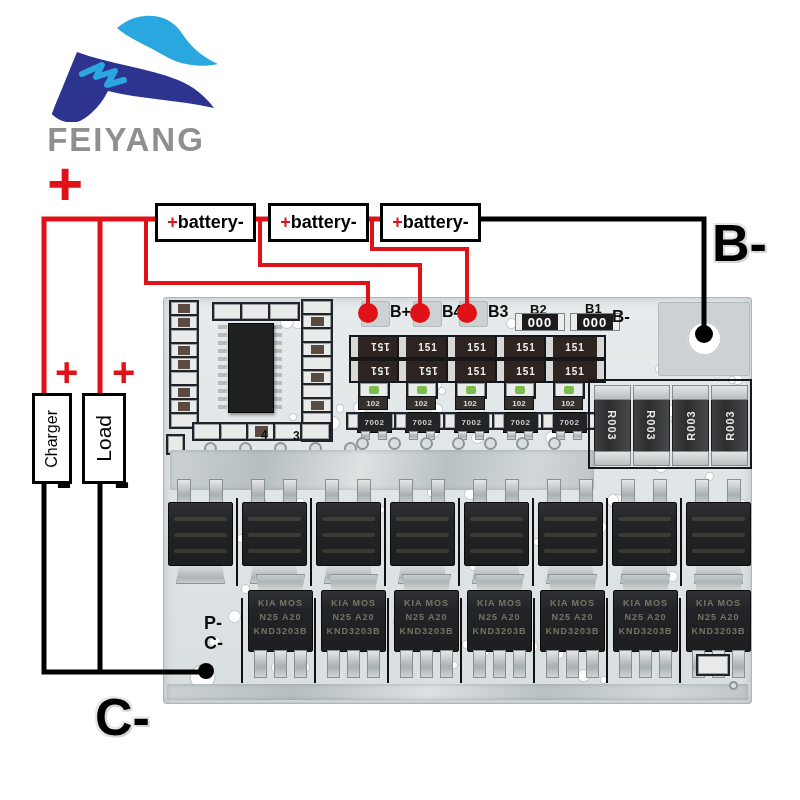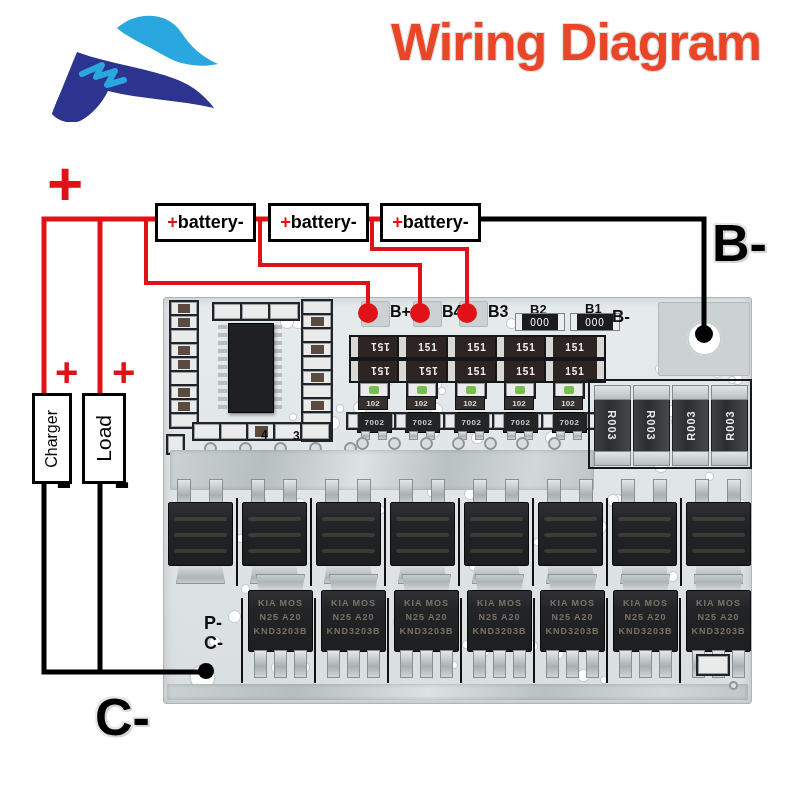--- a/index.html
+++ b/index.html
@@ -35,21 +35,21 @@
   .smd .core{position:absolute;left:25%;top:10%;width:50%;height:80%;background:#5a4a40;}
   .ic{background:#1f2022;border:1px solid #000;box-shadow:1px 2px 3px rgba(0,0,0,.4);}
   .pins{background:repeating-linear-gradient(180deg,#b8bcbd 0 4px,rgba(0,0,0,0) 4px 8px);}
   .pad{background:#ccd2d3;border:1px solid #b4babb;border-radius:2px;}
   .silk{color:#0d0d0d;font-weight:bold;}
   .r151{background:#2e2522;border-left:7px solid #d8d8d6;border-right:7px solid #d8d8d6;
         box-shadow:0 0 0 2px #15161a;color:#efefef;display:flex;align-items:center;justify-content:center;
         font-size:10px;font-weight:bold;letter-spacing:1px;}
   .r000{background:#1c1c1e;border-left:6px solid #eceeee;border-right:6px solid #eceeee;
         box-shadow:0 0 0 1px #7d8384;color:#fff;display:flex;align-items:center;justify-content:center;
-        font-size:10px;font-weight:normal;letter-spacing:1px;}
+        font-size:13px;font-weight:bold;letter-spacing:1px;}
   .led{background:#e9eceb;border:1px solid #8f9596;box-shadow:0 0 0 2px #1a1d22;}
   .led .g{position:absolute;left:30%;top:20%;width:40%;height:60%;background:#79bd4d;border-radius:2px;}
   .r102{background:#35302d;box-shadow:0 0 0 1px #0f1115;color:#ddd;display:flex;align-items:center;
         justify-content:center;font-size:8px;font-weight:bold;}
   .sot{background:#232426;border:1px solid #000;color:#cfcfcf;display:flex;align-items:center;
        justify-content:center;font-size:8px;font-weight:bold;letter-spacing:.5px;}
   .leg{background:linear-gradient(180deg,#e5e7e7,#a9b0b1 60%,#cfd4d5);border:1px solid #8a9091;}
   .shunt{background:linear-gradient(90deg,#3f4042,#2c2d2f 40%,#47484a);border:1px solid #1a1a1c;}
   .shunt .cap{position:absolute;left:-1px;width:100%;height:13px;background:linear-gradient(180deg,#e2e5e5,#b9bfc0);border:1px solid #858b8c;}
   .shunt .lbl{position:absolute;left:0;top:0;width:100%;height:100%;display:flex;align-items:center;
@@ -70,23 +70,23 @@
 <body>
 
 <div id="stage">
 
   <svg class="abs" style="left:22px;top:2px;" width="215" height="120" viewBox="0 0 215 120">
     <path d="M95,26 C115,8 146,10 159,30 C168,44 180,55 196,62 C178,66 158,63 143,54 C124,43 103,34 95,26 Z" fill="#2ba7df"></path>
     <path d="M30,112 C42,82 50,62 55,50 C88,62 126,66 156,78 C171,84 183,94 192,106 C156,98 118,97 86,89 C80,101 70,113 58,119 C48,123 36,119 30,112 Z" fill="#2c3490"></path>
     <path d="M60,72 L80,63 L74,75 L93,69 L85,83 L102,78" fill="none" stroke="#2ba7df" stroke-width="6" stroke-linejoin="round" stroke-linecap="round"></path>
     <path d="M30,112 C34,100 38,92 42,84 L52,88 C46,98 40,108 36,116 Z" fill="#2c3490"></path>
   </svg>
+  <div class="abs" id="brand">FEIYANG</div>
 
   <div class="abs" id="title">
-    <div class="t2">Wiring Diagram</div>
   </div>
 
   <div class="abs" id="pcb">
       <div class="abs dot" style="left: 125.699px; top: 116.087px; width: 6.00065px; height: 6.00065px;"></div>
       <div class="abs dot" style="left: 162.416px; top: 119.273px; width: 12.1597px; height: 12.1597px;"></div>
       <div class="abs dot" style="left: 145.291px; top: 117.165px; width: 9.91411px; height: 9.91411px;"></div>
       <div class="abs dot" style="left: 172.54px; top: 106.576px; width: 6.96645px; height: 6.96645px;"></div>
       <div class="abs dot" style="left: 81.4044px; top: 98.8252px; width: 11.1363px; height: 11.1363px;"></div>
       <div class="abs dot" style="left: 128.24px; top: 18.5103px; width: 11.6711px; height: 11.6711px;"></div>
       <div class="abs dot" style="left: 152.721px; top: 62.6879px; width: 12.3002px; height: 12.3002px;"></div>

